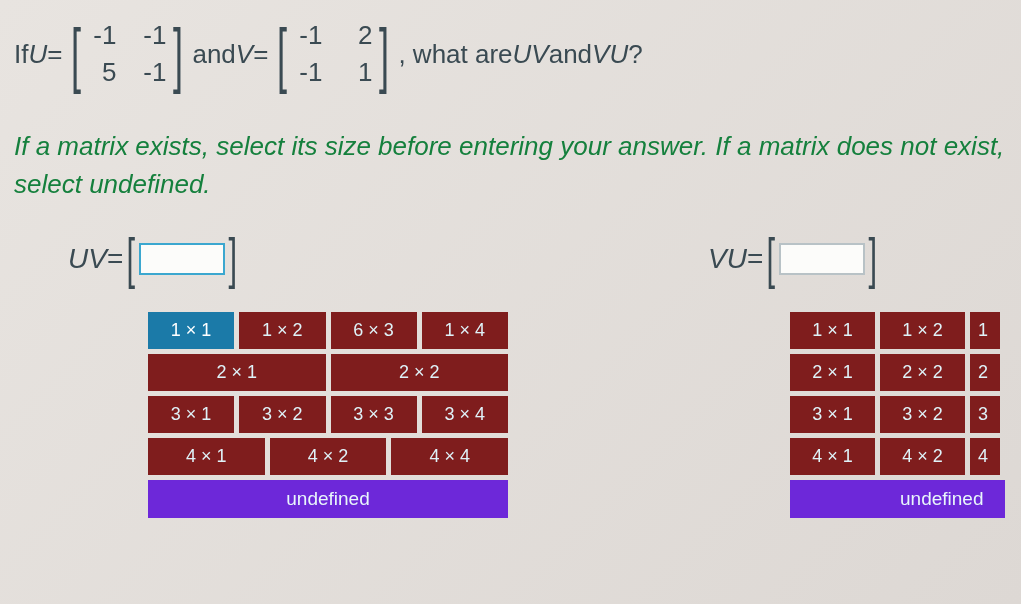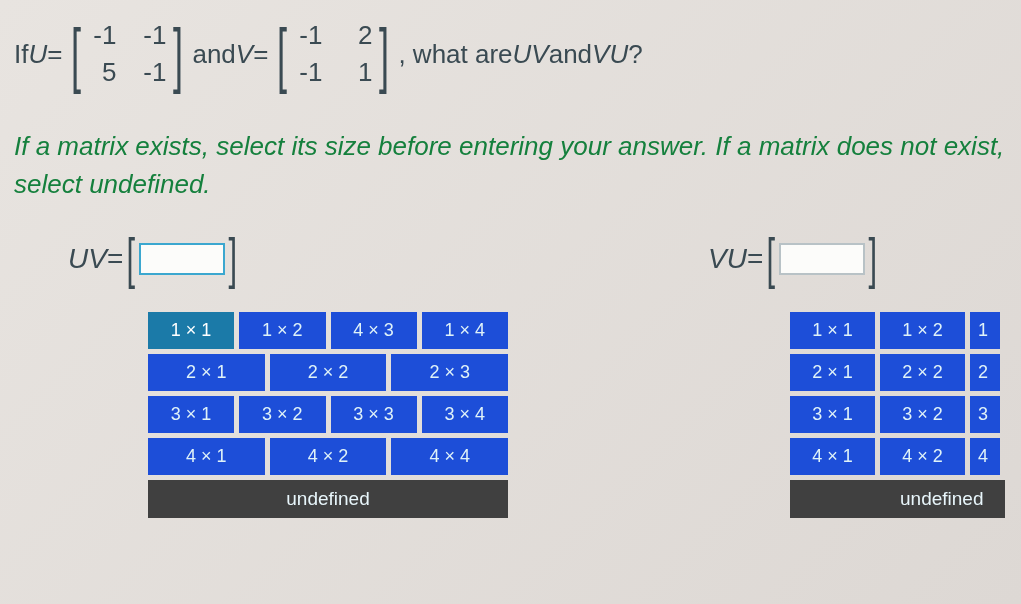--- a/index.html
+++ b/index.html
@@ -82,35 +82,35 @@
     .input-slot.faded { border-color: #b8c2c6; }
     .size-grid {
       display: flex;
       flex-direction: column;
       gap: 5px;
       width: 360px;
     }
     .size-row { display: flex; gap: 5px; }
     .size-btn {
       flex: 1;
-      background: #1d4ed8;
+      background: #7f1d1d;
       color: #dff2f8;
       font-size: 18px;
       text-align: center;
       padding: 8px 0;
       cursor: pointer;
       border: none;
       font-family: inherit;
     }
     .size-btn.selected {
       background: #1b7aa8;
       color: #ffffff;
     }
     .undef-btn {
-      background: #404040;
+      background: #6d28d9;
       color: #e8f6fb;
       font-size: 19px;
       text-align: center;
       padding: 8px 0;
       cursor: pointer;
       border: none;
       width: 100%;
       font-family: inherit;
     }
     .size-grid.cut { width: 215px; overflow: hidden; }
@@ -172,27 +172,26 @@
         <span class="big-bracket">[</span>
         <span class="input-slot"></span>
         <span class="big-bracket">]</span>
       </span>
     </div>
 
     <div class="size-grid" style="margin-left:80px;">
       <div class="size-row">
         <button class="size-btn selected">1 × 1</button>
         <button class="size-btn">1 × 2</button>
-        <button class="size-btn">4 × 3</button>
+        <button class="size-btn">6 × 3</button>
         <button class="size-btn">1 × 4</button>
       </div>
       <div class="size-row">
         <button class="size-btn">2 × 1</button>
         <button class="size-btn">2 × 2</button>
-        <button class="size-btn">2 × 3</button>
       </div>
       <div class="size-row">
         <button class="size-btn">3 × 1</button>
         <button class="size-btn">3 × 2</button>
         <button class="size-btn">3 × 3</button>
         <button class="size-btn">3 × 4</button>
       </div>
       <div class="size-row">
         <button class="size-btn">4 × 1</button>
         <button class="size-btn">4 × 2</button>

